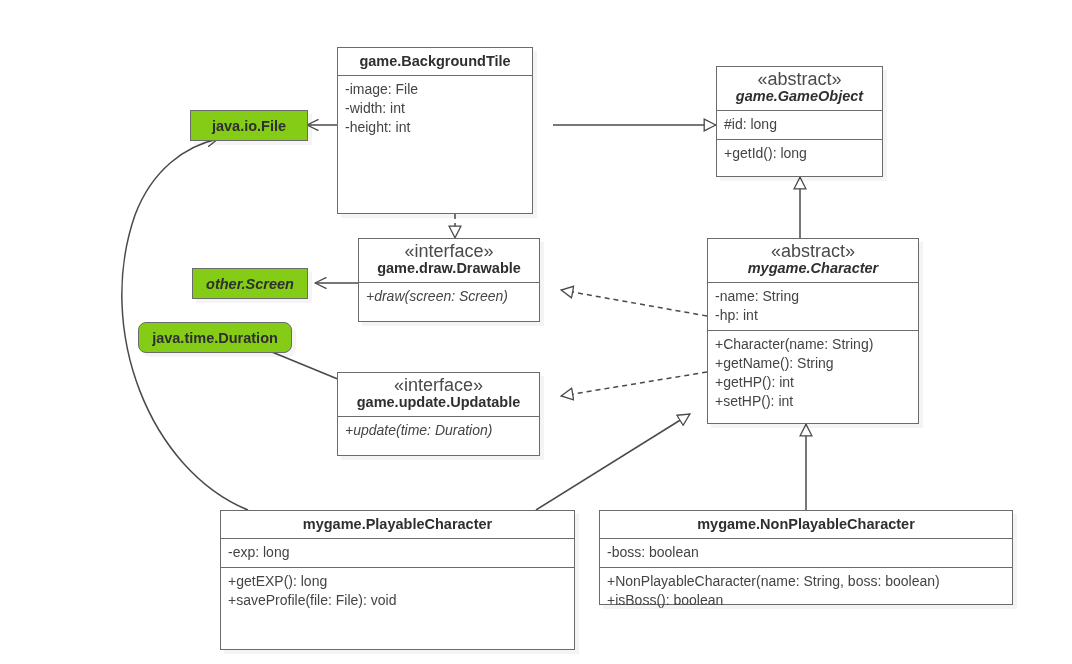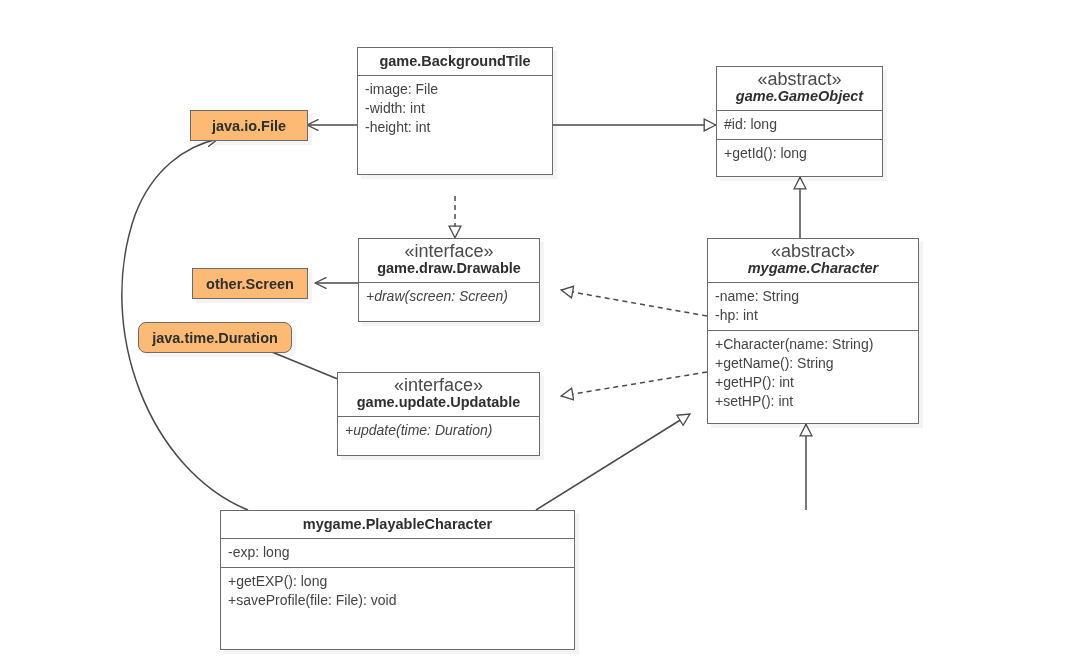--- a/index.html
+++ b/index.html
@@ -66,21 +66,21 @@
     line-height: 19px;
     color: #444444;
     white-space: nowrap;
   }
   .uml-row.italic { font-style: italic; }
 
   
   .uml-simple {
     position: absolute;
     box-sizing: border-box;
-    background: #fdba74;
+    background: #84cc16;
     border: 1.6px solid #6b6b6b;
     box-shadow: 4px 4px 0 0 rgba(0,0,0,0.045);
     display: flex;
     align-items: center;
     justify-content: center;
     z-index: 5;
   }
   .uml-simple .uml-name {
     font-size: 14.5px;
     line-height: 18px;
@@ -124,29 +124,29 @@
       <path d="M806,510 L806,424" marker-end="url(#hollowTri)"></path>
 
       <path d="M248,510 C150,470 95,330 135,215 C152,170 185,146 218,139" marker-end="url(#openArrow)"></path>
     </g>
   </svg>
 
   <div class="uml-simple" style="left:190px; top:110px; width:118px; height:31px;">
     <span class="uml-name">java.io.File</span>
   </div>
 
-  <div class="uml-simple" style="left:192px; top:268px; width:116px; height:31px;">
+  <div class="uml-simple" style="left:192px; top:268px; width:116px; height:31px;font-style:italic;">
     <span class="uml-name">other.Screen</span>
   </div>
 
   <div class="uml-simple" style="left:138px; top:322px; width:154px; height:31px;border-radius:8px;">
     <span class="uml-name">java.time.Duration</span>
   </div>
 
-  <div class="uml-box" style="left:357px; top:47px; width:196px; height:128px;">
+  <div class="uml-box" style="left:337px; top:47px; width:196px; height:167px;">
     <div class="uml-head">
       <span class="uml-name">game.BackgroundTile</span>
     </div>
     <div class="uml-sec">
       <div class="uml-row">-image: File</div>
       <div class="uml-row">-width: int</div>
       <div class="uml-row">-height: int</div>
     </div>
   </div>
 
@@ -206,14 +206,26 @@
     </div>
     <div class="uml-sec">
       <div class="uml-row">-exp: long</div>
     </div>
     <div class="uml-sec">
       <div class="uml-row">+getEXP(): long</div>
       <div class="uml-row">+saveProfile(file: File): void</div>
     </div>
   </div>
 
+  <div class="uml-box" style="left:599px; top:510px; width:414px; height:95px;">
+    <div class="uml-head">
+      <span class="uml-name">mygame.NonPlayableCharacter</span>
+    </div>
+    <div class="uml-sec">
+      <div class="uml-row">-boss: boolean</div>
+    </div>
+    <div class="uml-sec">
+      <div class="uml-row">+NonPlayableCharacter(name: String, boss: boolean)</div>
+      <div class="uml-row">+isBoss(): boolean</div>
+    </div>
+  </div>
 
 </div>
 
 </body></html>

